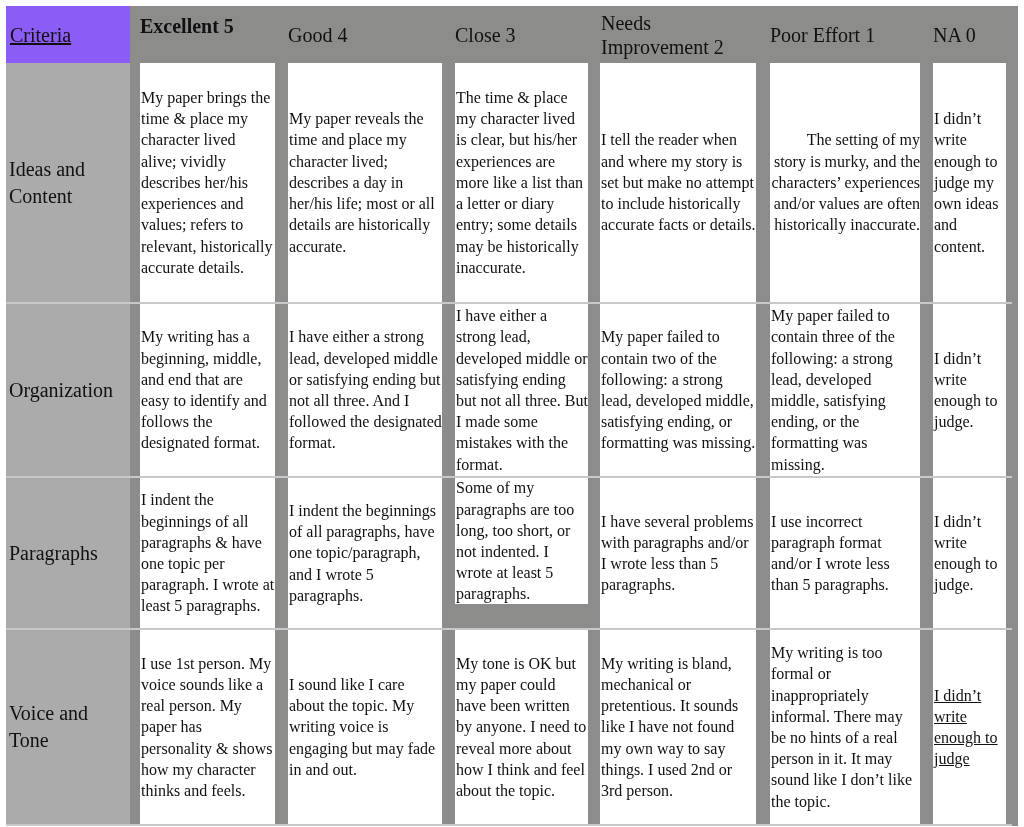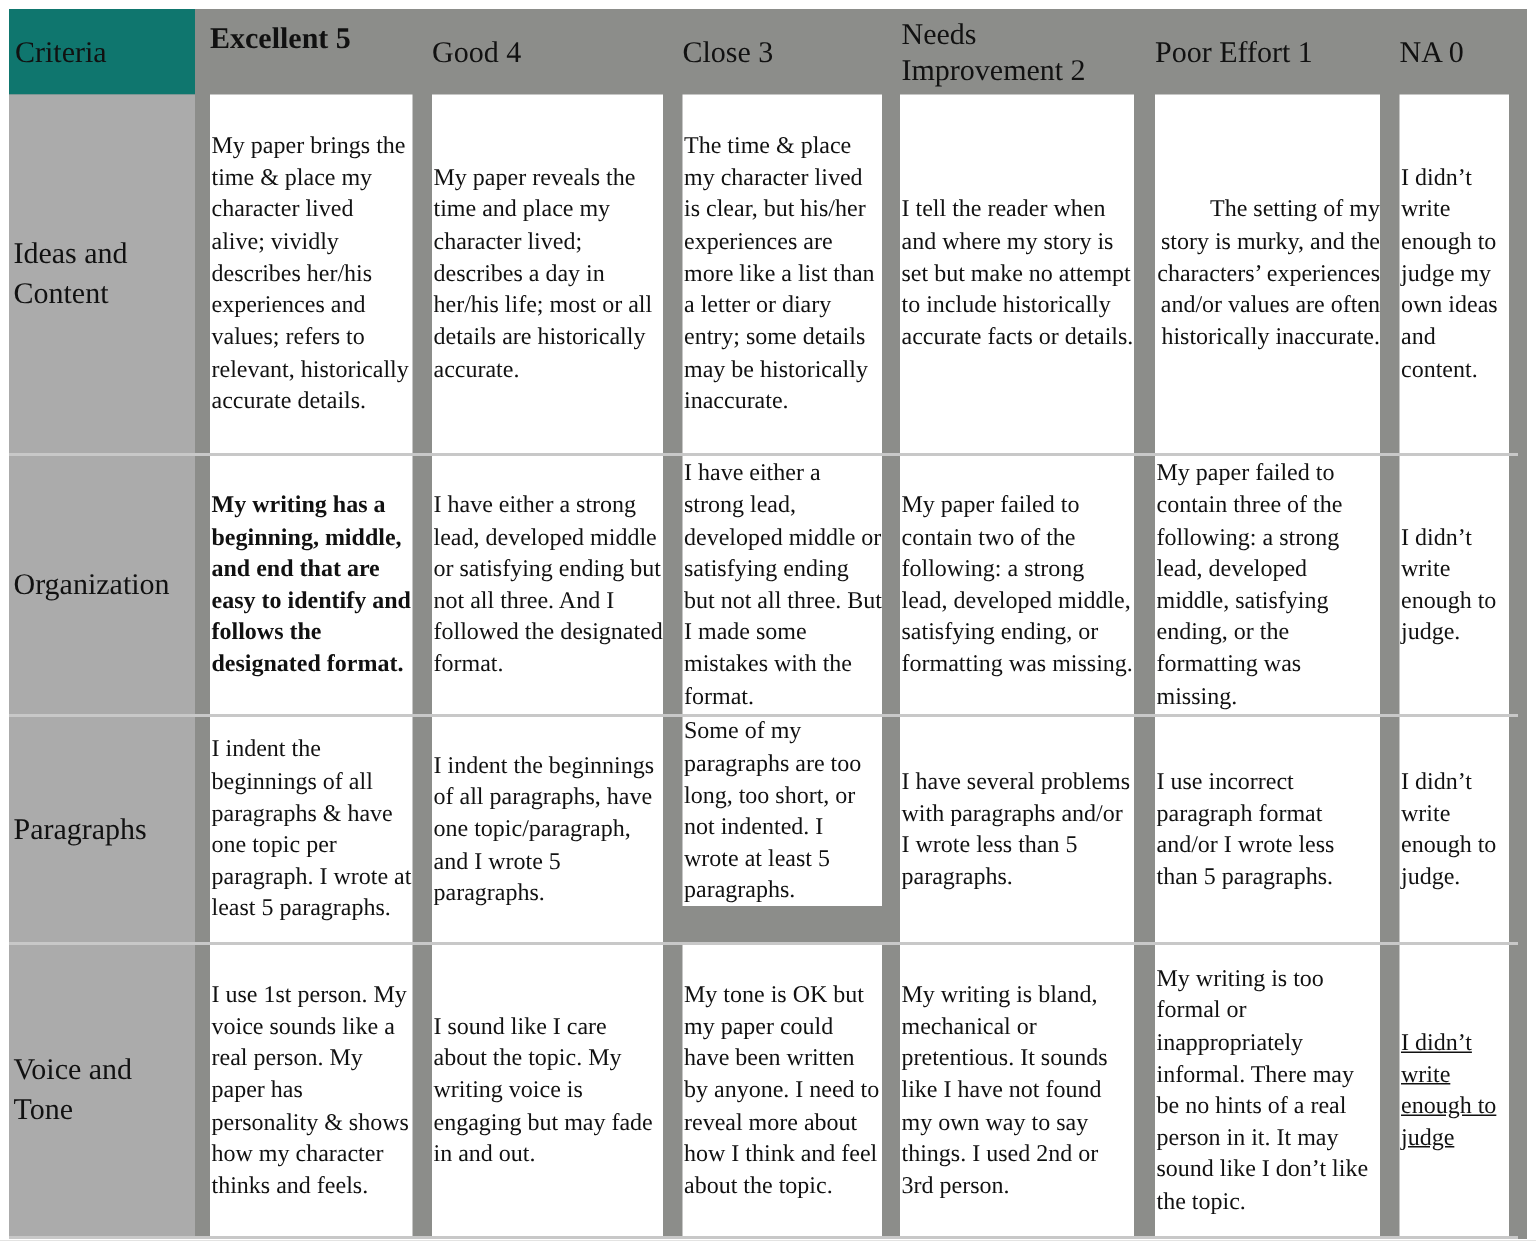--- a/index.html
+++ b/index.html
@@ -4,21 +4,21 @@
 <style>
   html, body { margin: 0; padding: 0; background: #ffffff; }
   body { width: 1024px; height: 827px; position: relative; overflow: hidden;
          font-family: "Liberation Serif", "DejaVu Serif", serif; color: #111; }
   .rubric { position: absolute; left: 6px; top: 6px; width: 1012px; height: 820px;
             background: #8c8d8a; }
   .cell { position: absolute; box-sizing: border-box; overflow: hidden;
           display: flex; align-items: center; }
   .cell .txt { display: block; width: 100%; }
   .hdr { background: #8c8d8a; font-size: 20px; line-height: 24px; padding-left: 4px; }
-  .hdr-criteria { background: #0f766e; }
+  .hdr-criteria { background: #8b5cf6; text-decoration: underline; }
   .crit { background: #ababab; font-size: 20px; line-height: 27px; padding-left: 3px; }
   .body { background: #ffffff; font-size: 16px; line-height: 21.2px; padding-left: 1px; }
   .rowline { position: absolute; height: 2px; background: #c8c8c8; }
 </style>
 </head>
 <body>
 
 <div class="rubric">
 
   <div class="cell hdr hdr-criteria" style="left:0;top:0;width:124px;height:57px;">
@@ -61,21 +61,21 @@
   <div class="cell body" style="left:764px;top:57px;width:150px;height:239px;text-align:right;">
     <span class="txt">The setting of my story is murky, and the characters’ experiences and/or values are often historically inaccurate.</span>
     </div>
   <div class="cell body" style="left:927px;top:57px;width:73px;height:239px;">
     <span class="txt">I didn’t write enough to judge my own ideas and content.</span>
     </div>
 
   <div class="cell crit" style="left:0;top:298px;width:124px;height:172px;">
     <span class="txt">Organization</span>
   </div>
-  <div class="cell body" style="left:134px;top:298px;width:135px;height:172px;font-weight:bold;">
+  <div class="cell body" style="left:134px;top:298px;width:135px;height:172px;">
     <span class="txt">My writing has a beginning, middle, and end that are easy to identify and follows the designated format.</span>
     </div>
   <div class="cell body" style="left:282px;top:298px;width:154px;height:172px;">
     <span class="txt">I have either a strong lead, developed middle or satisfying ending but not all three. And I followed the designated format.</span>
     </div>
   <div class="cell body" style="left:449px;top:298px;width:133px;height:172px;">
     <span class="txt">I have either a strong lead, developed middle or satisfying ending but not all three. But I made some mistakes with the format.</span>
     </div>
   <div class="cell body" style="left:594px;top:298px;width:156px;height:172px;">
     <span class="txt">My paper failed to contain two of the following: a strong lead, developed middle, satisfying ending, or formatting was missing.</span>

